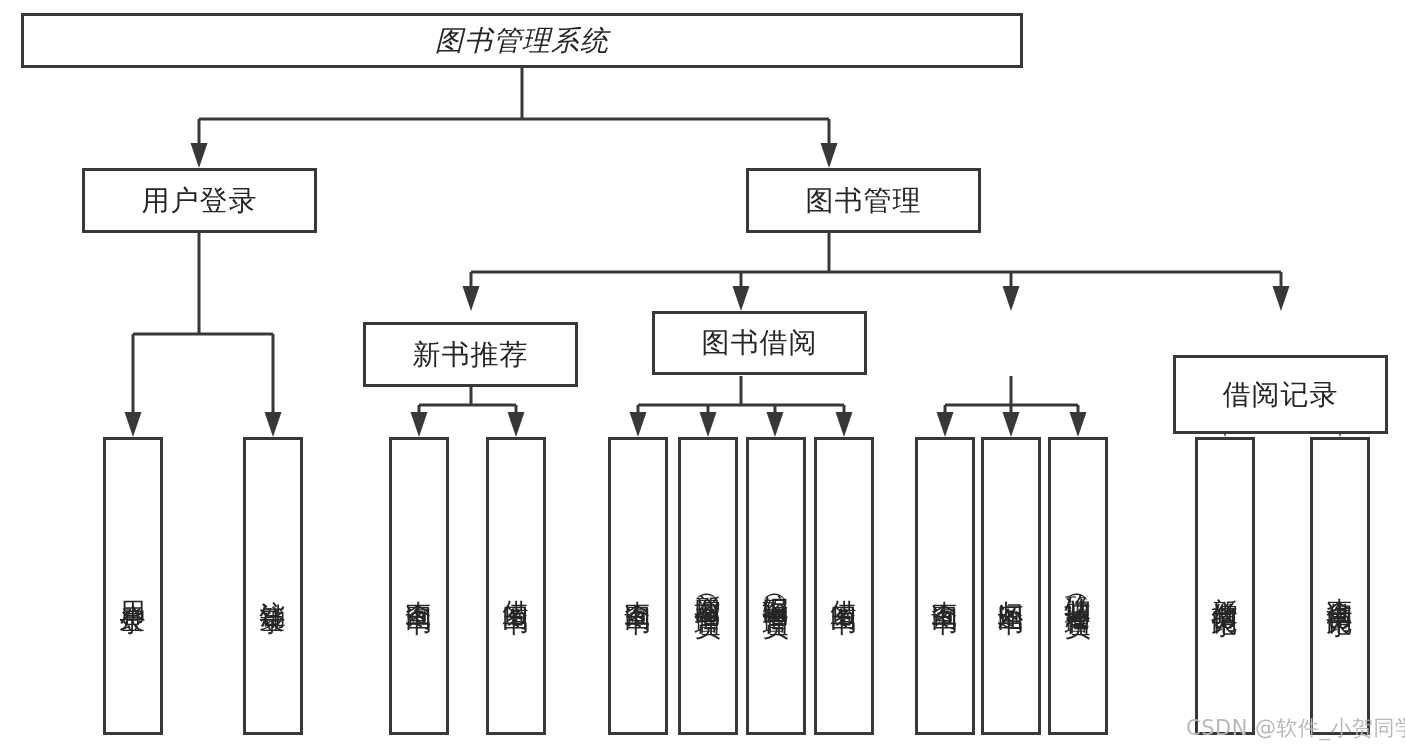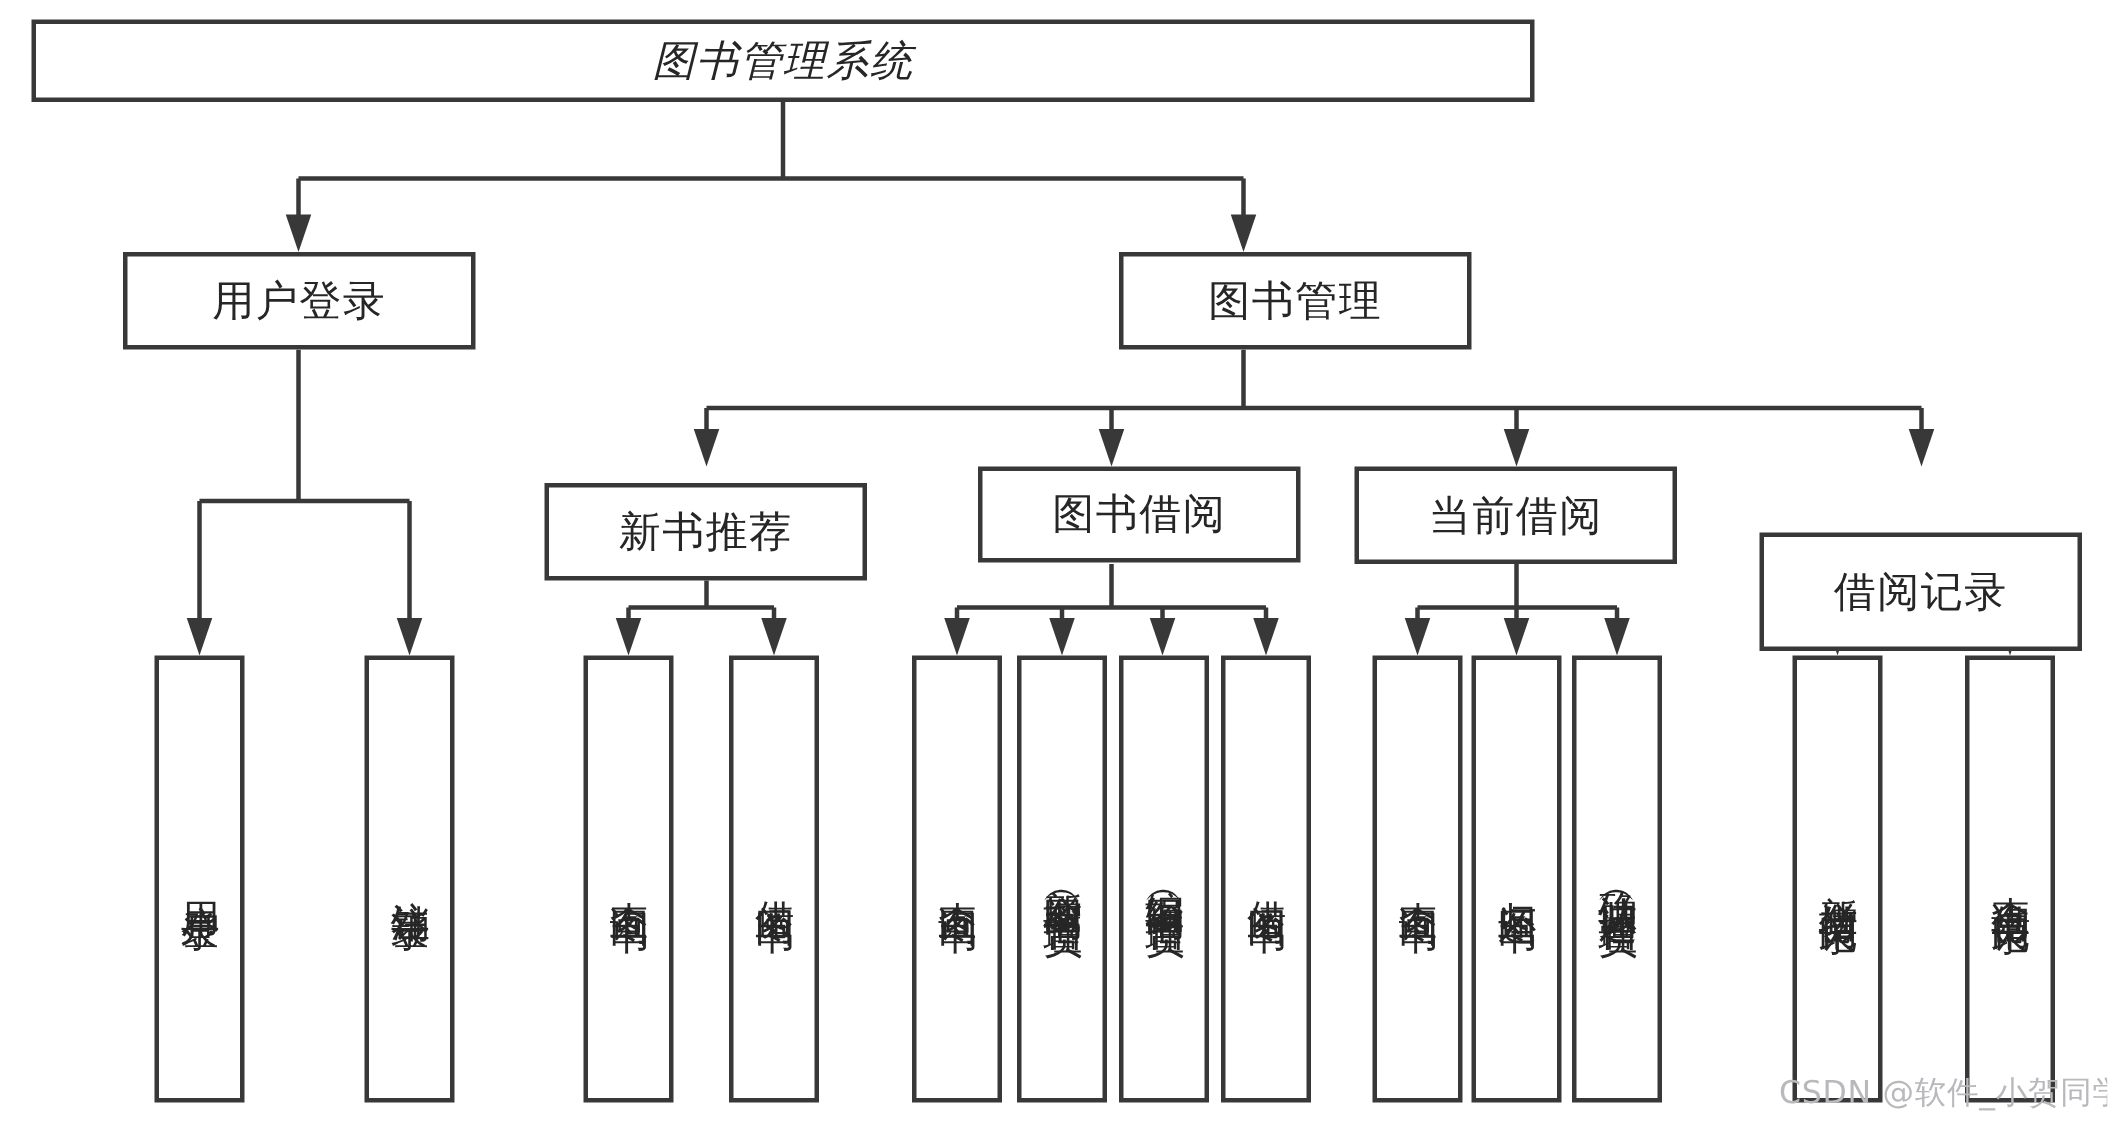--- a/index.html
+++ b/index.html
@@ -94,21 +94,20 @@
       </g>
   </svg>
 
   <div class="node hbox" style="left:21px; top:13px; width:1002px; height:55px;font-style:italic;">图书管理系统</div>
 
   <div class="node hbox" style="left:82px; top:168px; width:235px; height:65px;">用户登录</div>
   <div class="node hbox" style="left:746px; top:168px; width:235px; height:65px;">图书管理</div>
 
   <div class="node hbox" style="left:363px; top:322px; width:215px; height:65px;">新书推荐</div>
   <div class="node hbox" style="left:633px; top:311px; width:215px; height:64px;margin-left:19px;">图书借阅</div>
-  <div class="node hbox" style="left:903px; top:311px; width:215px; height:65px;">当前借阅</div>
   <div class="node hbox" style="left:1173px; top:311px; width:215px; height:79px;margin-top:44px;">借阅记录</div>
 
   <div class="node vbox" style="left:103px; top:437px; width:60px; height:298px;">
     <span class="vtext">用户登录</span>
   </div>
   <div class="node vbox" style="left:243px; top:437px; width:60px; height:298px;">
     <span class="vtext">注销登录</span>
   </div>
 
   <div class="node vbox" style="left:389px; top:437px; width:60px; height:298px;">

